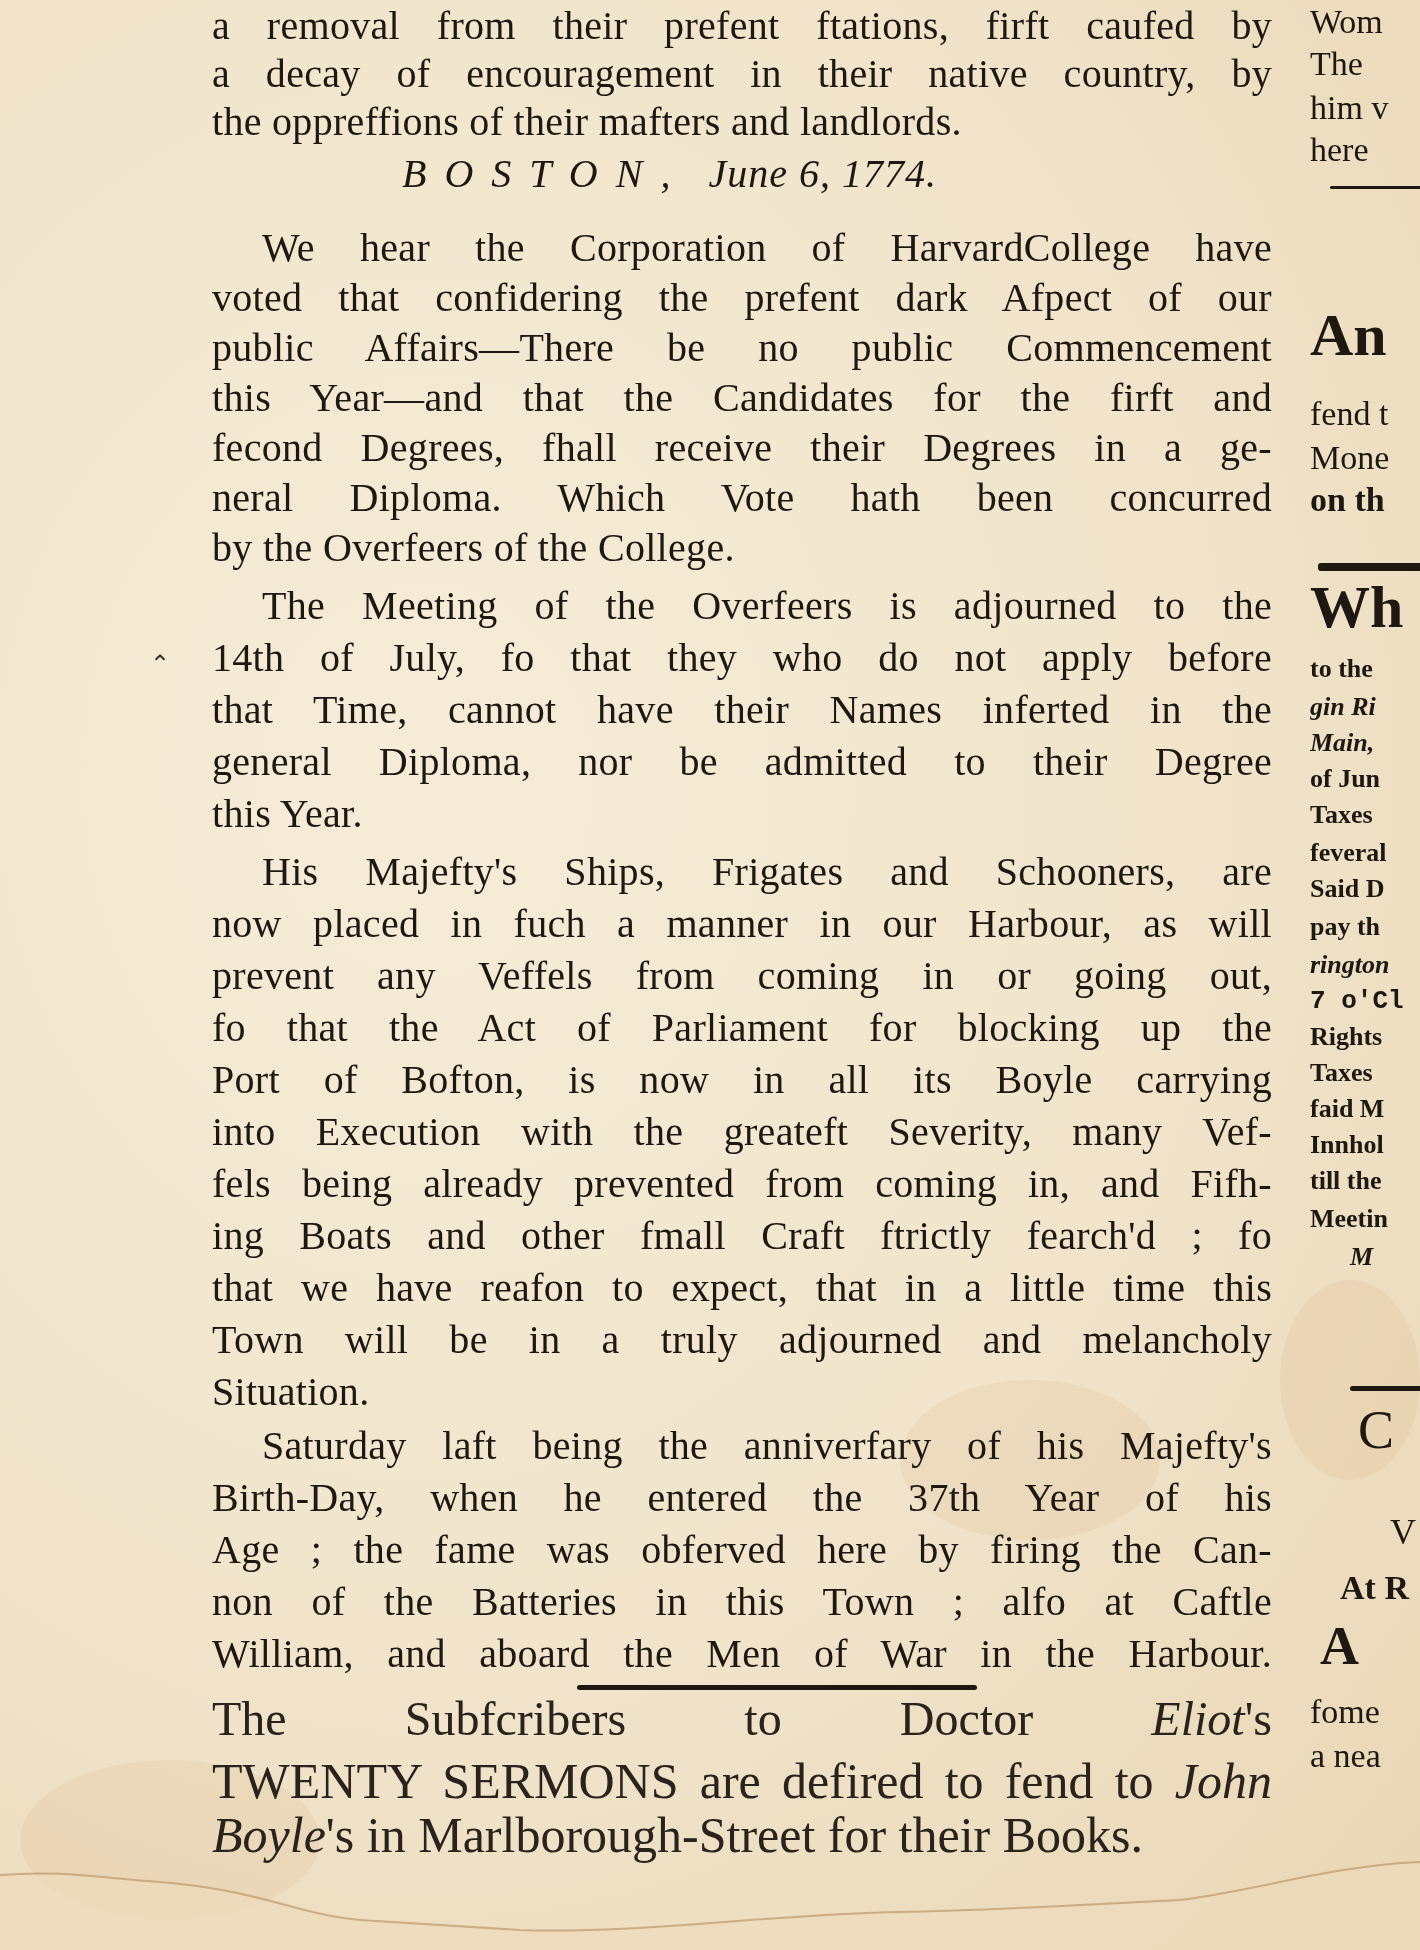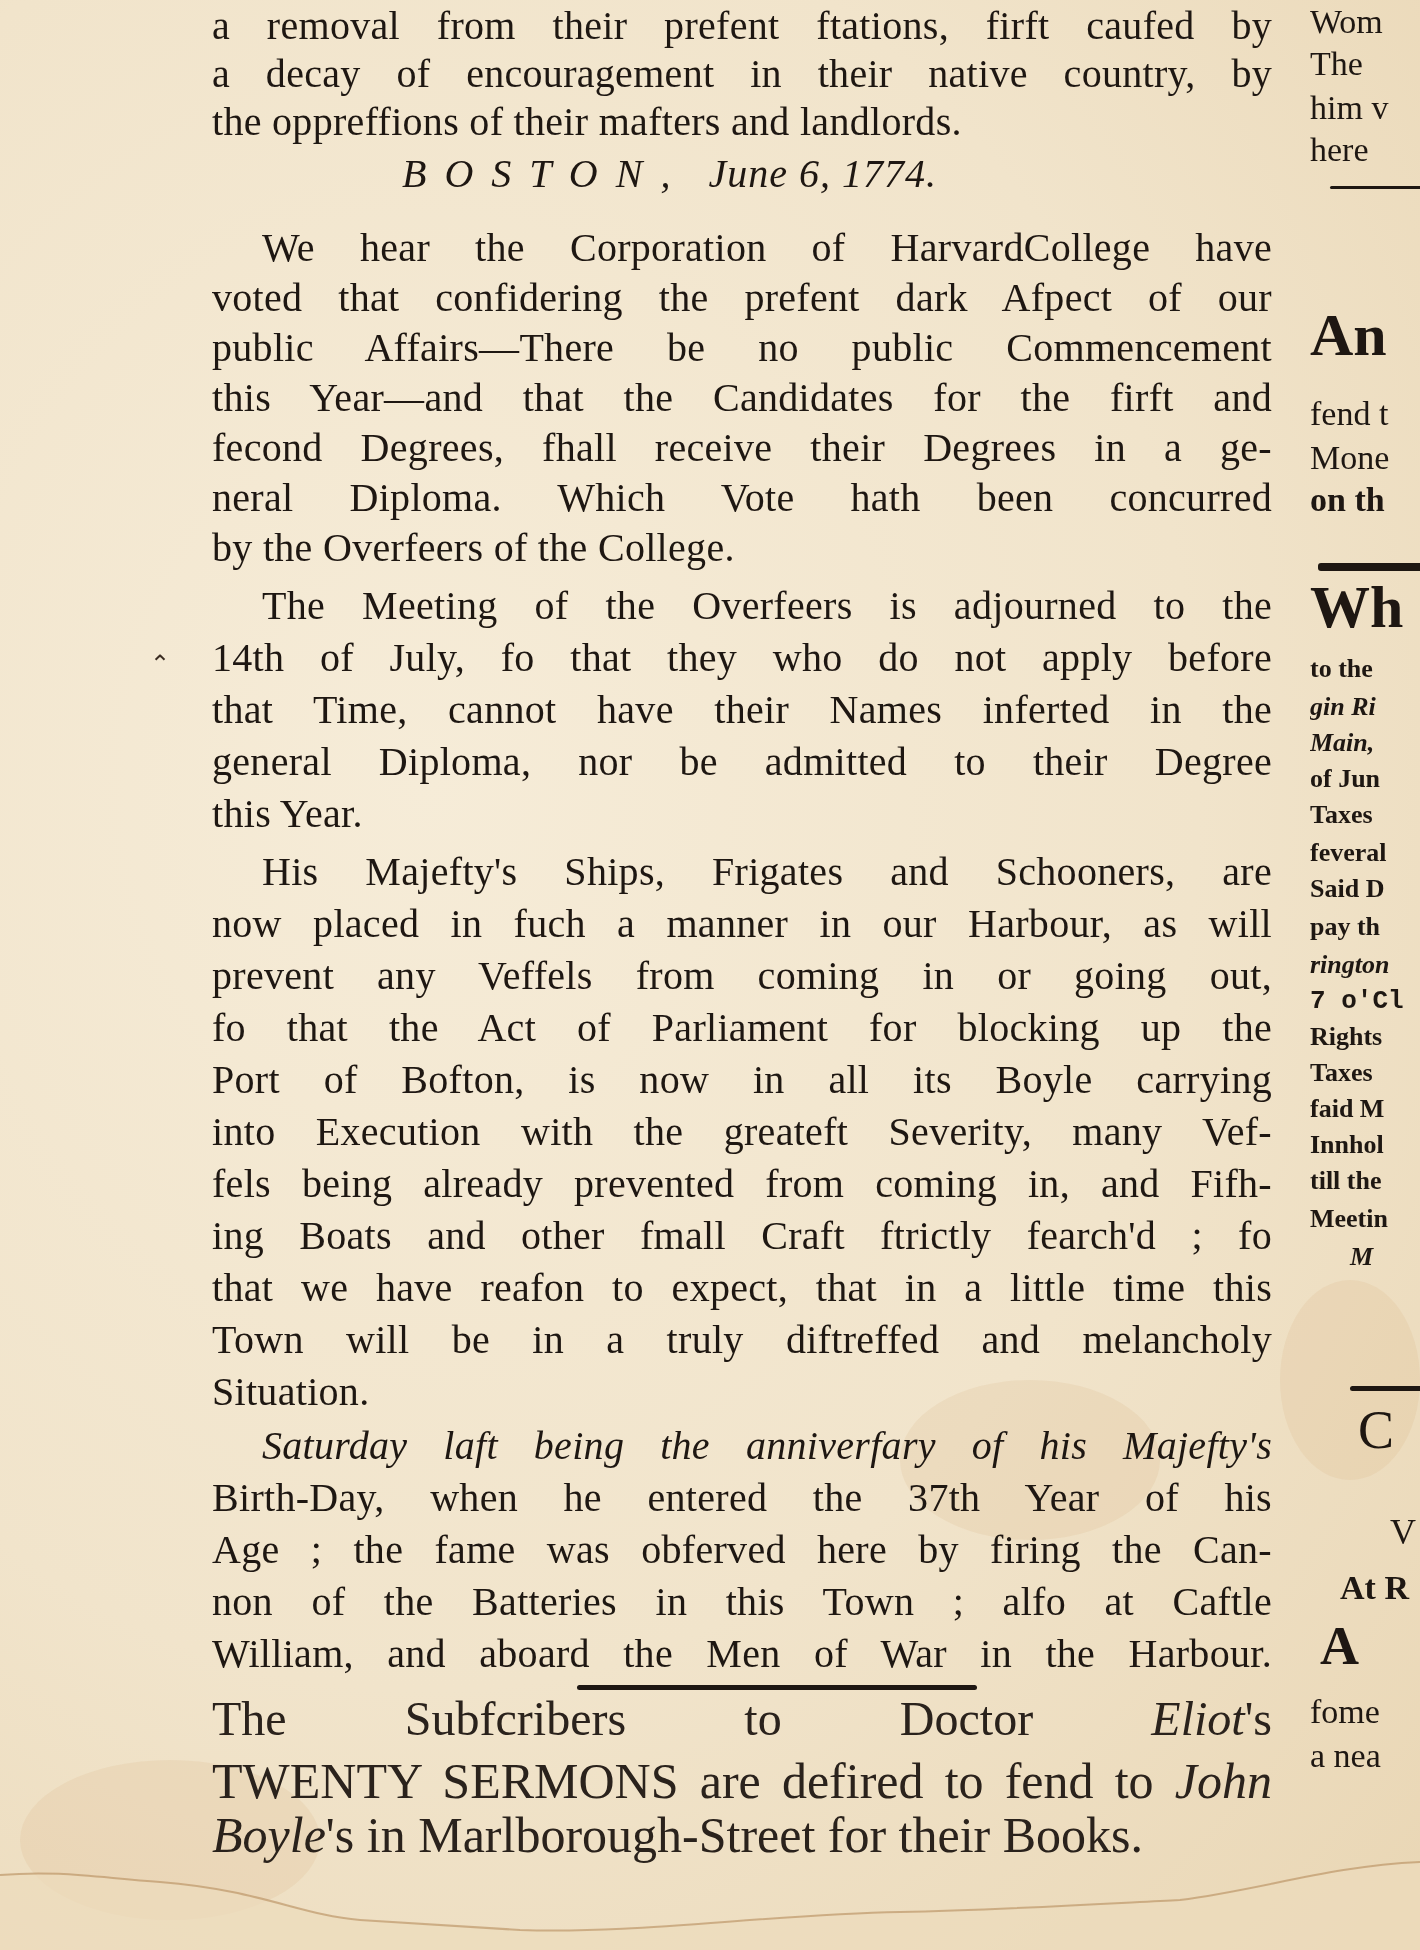--- a/index.html
+++ b/index.html
@@ -82,26 +82,26 @@
     <div>
       <div class="line first" style="top:846px;">His Majefty's Ships, Frigates and Schooners, are</div>
       <div class="line" style="top:898px;">now placed in fuch a manner in our Harbour, as will</div>
       <div class="line" style="top:950px;">prevent any Veffels from coming in or going out,</div>
       <div class="line" style="top:1002px;">fo that the Act of Parliament for blocking up the</div>
       <div class="line" style="top:1054px;">Port of Bofton, is now in all its Boyle carrying</div>
       <div class="line" style="top:1106px;">into Execution with the greateft Severity, many Vef-</div>
       <div class="line" style="top:1158px;">fels being already prevented from coming in, and Fifh-</div>
       <div class="line" style="top:1210px;">ing Boats and other fmall Craft ftrictly fearch'd ; fo</div>
       <div class="line" style="top:1262px;">that we have reafon to expect, that in a little time this</div>
-      <div class="line" style="top:1314px;">Town will be in a truly diftreffed and melancholy</div>
+      <div class="line" style="top:1314px;">Town will be in a truly adjourned and melancholy</div>
       <div class="line last" style="top:1366px;">Situation.</div>
     </div>
 
     <div>
-      <div class="line first" style="top:1420px;font-style:italic;">Saturday laft being the anniverfary of his Majefty's</div>
+      <div class="line first" style="top:1420px;">Saturday laft being the anniverfary of his Majefty's</div>
       <div class="line" style="top:1472px;">Birth-Day, when he entered the 37th Year of his</div>
       <div class="line" style="top:1524px;">Age ; the fame was obferved here by firing the Can-</div>
       <div class="line" style="top:1576px;">non of the Batteries in this Town ; alfo at Caftle</div>
       <div class="line" style="top:1628px;">William, and aboard the Men of War in the Harbour.</div>
     </div>
 
     <div class="rule" style="left:365px;top:1685px;width:400px;height:5px;"></div>
 
     <div>
       <div class="notice-line" style="top:1690px;">

